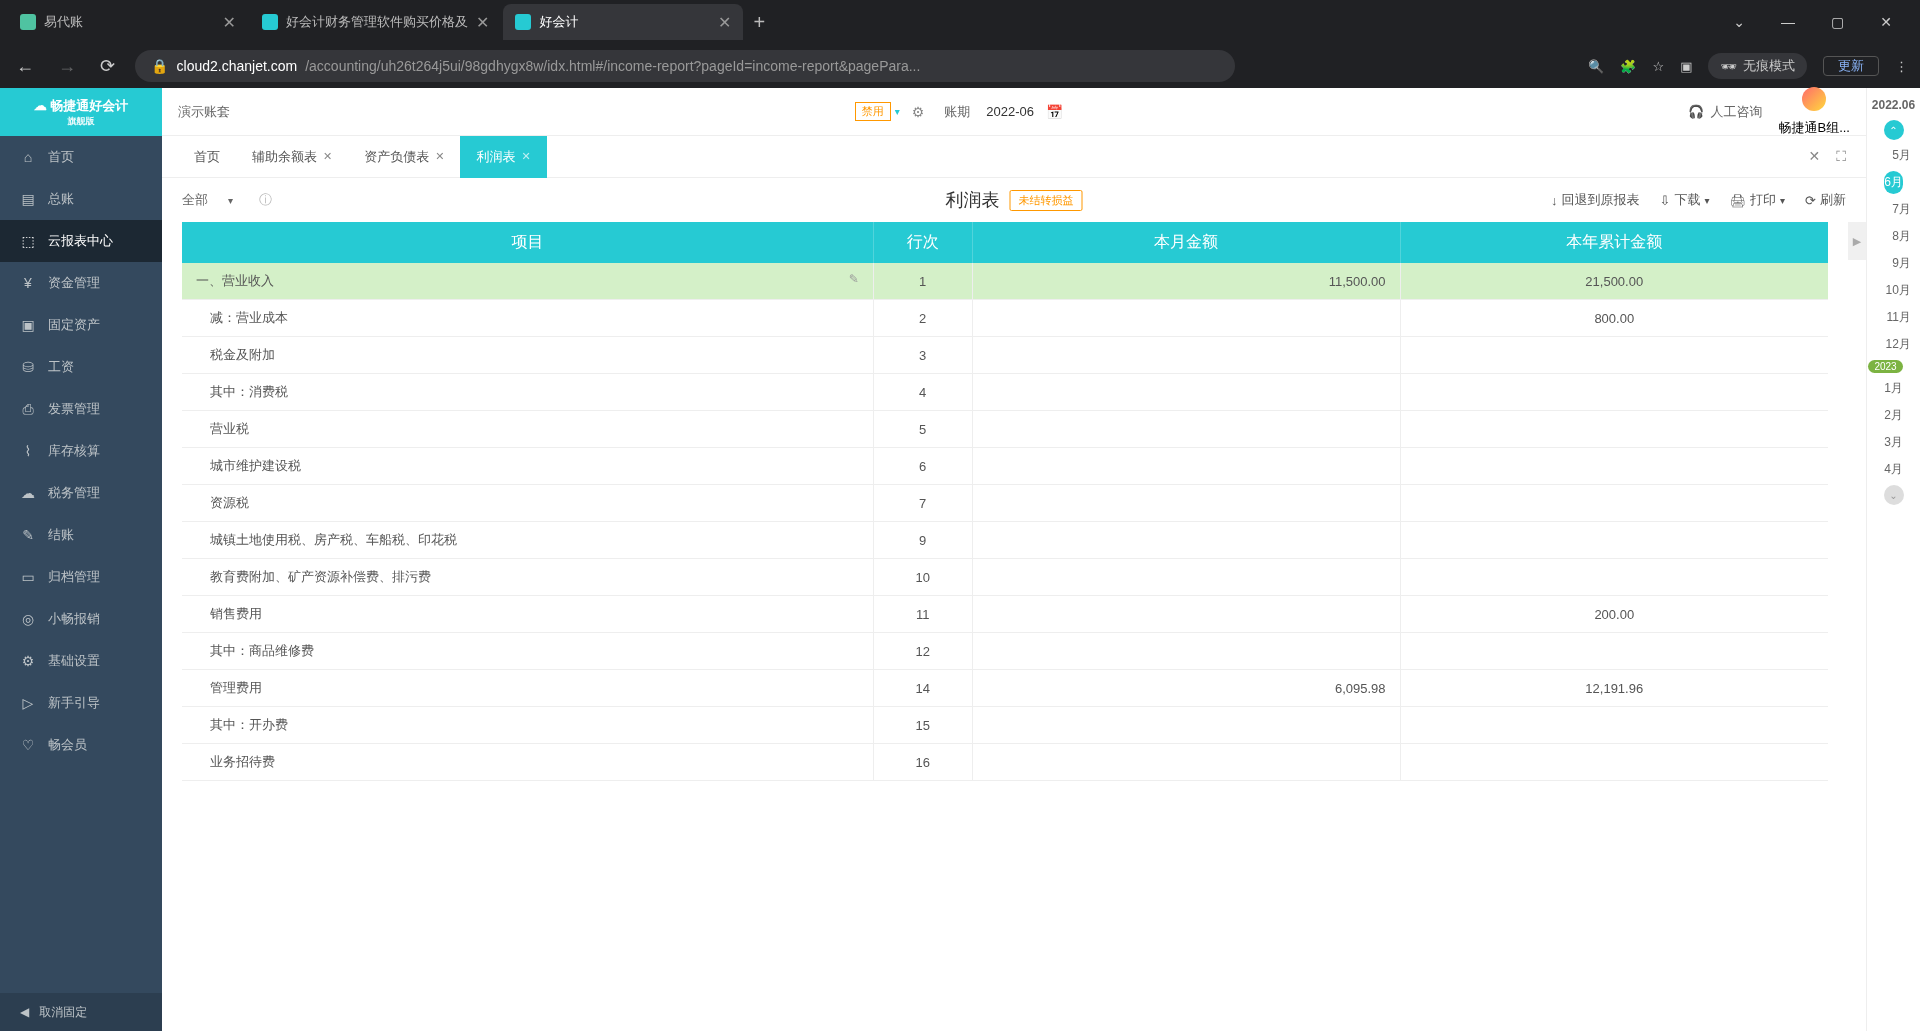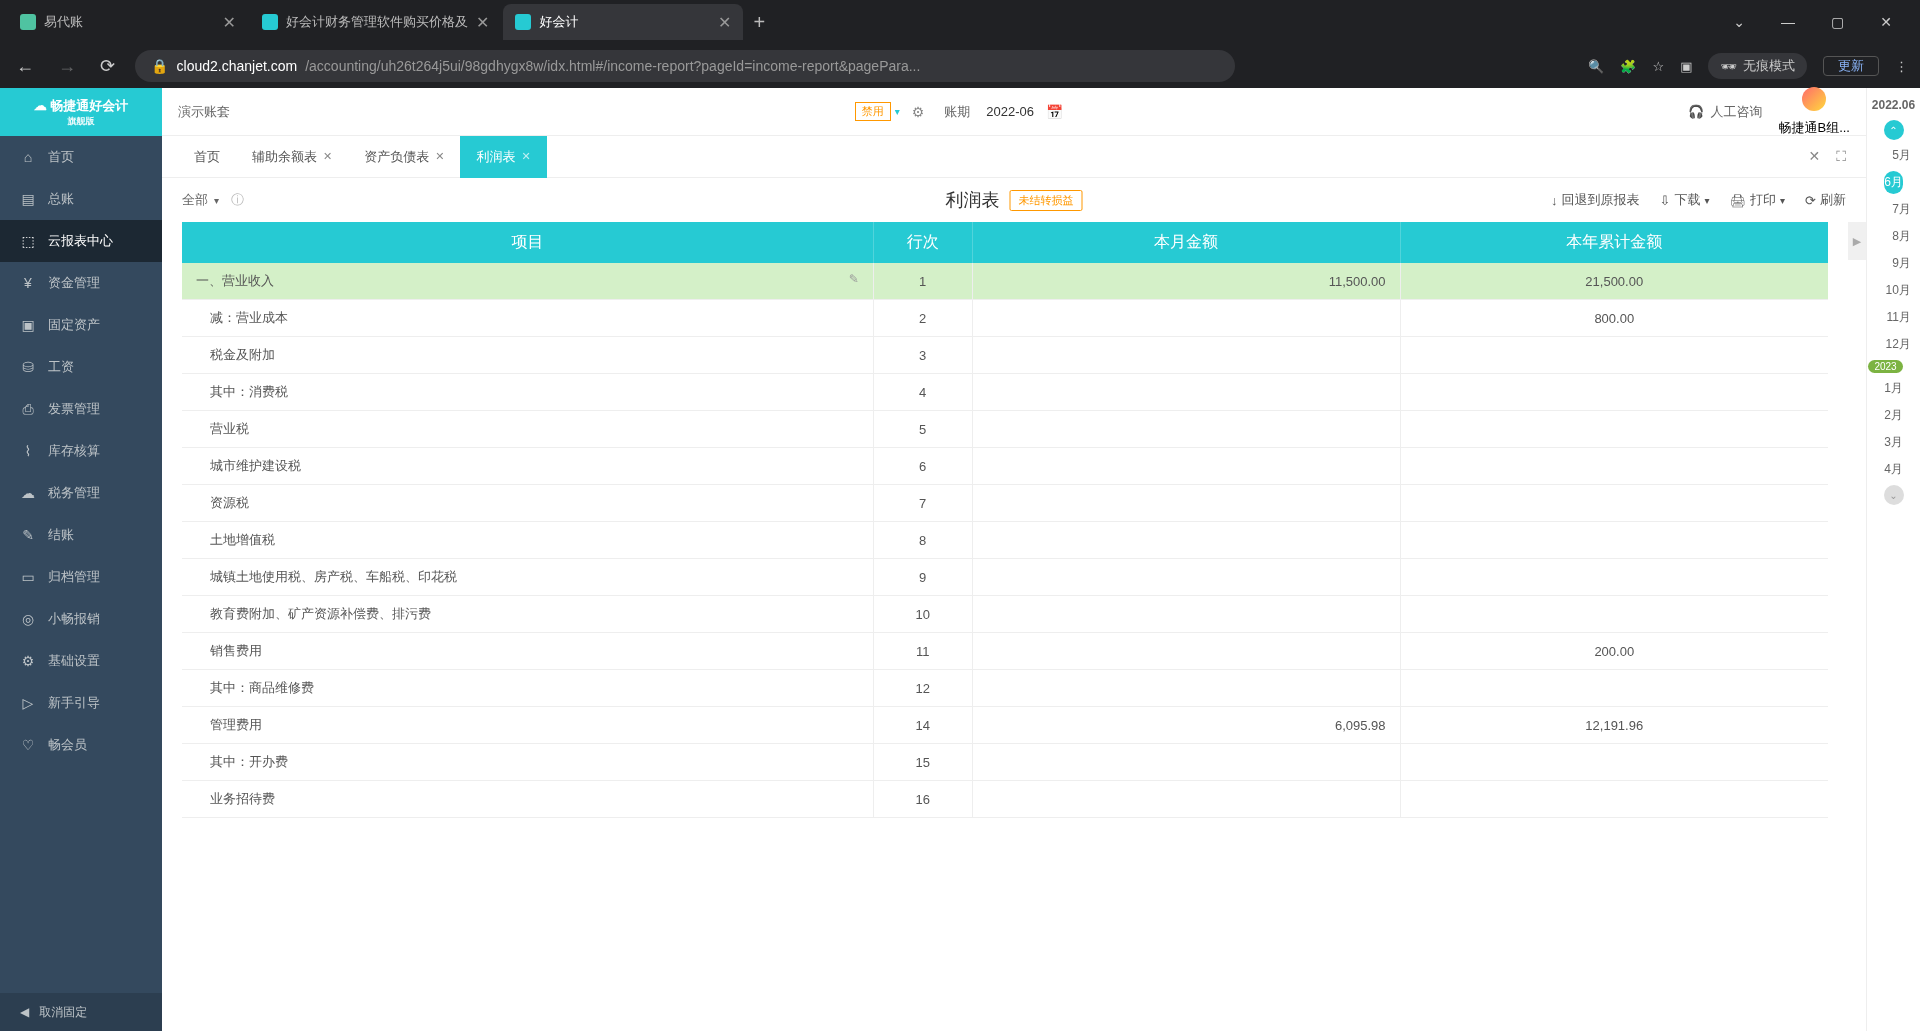--- a/index.html
+++ b/index.html
@@ -57,21 +57,21 @@
     
     .tab-nav { height: 42px; display: flex; align-items: center; padding: 0 16px; border-bottom: 1px solid #eee; gap: 4px; background: #fff; position: relative; }
     .nav-tab { padding: 0 16px; height: 42px; display: flex; align-items: center; gap: 6px; color: #555; cursor: pointer; font-size: 13px; }
     .nav-tab.active { background: #26cad3; color: #fff; }
     .nav-tab-close { font-size: 11px; opacity: 0.7; }
     .tab-nav-right { margin-left: auto; display: flex; gap: 8px; }
     .icon-btn { color: #888; cursor: pointer; padding: 4px; font-size: 14px; }
     
     
     .toolbar { height: 44px; display: flex; align-items: center; padding: 0 20px; gap: 20px; background: #fff; }
-    .filter-all { display: flex; align-items: center; gap: 6px; color: #666; cursor: pointer; }
+    .filter-all { display: flex; align-items: center; gap: 20px; color: #666; cursor: pointer; }
     .page-title-center { position: absolute; left: 50%; transform: translateX(-50%); display: flex; align-items: center; gap: 10px; }
     .page-title { font-size: 18px; color: #333; font-weight: 500; }
     .status-badge { border: 1px solid #ff9800; color: #ff9800; padding: 2px 8px; font-size: 11px; border-radius: 2px; }
     .toolbar-right { margin-left: auto; display: flex; gap: 20px; }
     .toolbar-btn { display: flex; align-items: center; gap: 4px; color: #555; cursor: pointer; font-size: 13px; }
     
     
     .table-wrapper { flex: 1; padding: 0 20px 12px 20px; overflow: auto; position: relative; }
     .report-table { width: calc(100% - 18px); border-collapse: collapse; }
     .report-table thead th { background: #26cad3; color: #fff; padding: 10px 13px; font-weight: normal; font-size: 16px; text-align: center; border-right: 1px solid rgba(255,255,255,0.2); }
@@ -354,26 +354,20 @@
     <td class="col-month"></td>
     <td class="col-year"></td>
             </tr>
             <tr>
     <td class="col-item indent-1">资源税</td>
     <td class="col-line">7</td>
     <td class="col-month"></td>
     <td class="col-year"></td>
             </tr>
             <tr>
-    <td class="col-item indent-1">土地增值税</td>
-    <td class="col-line">8</td>
-    <td class="col-month"></td>
-    <td class="col-year"></td>
-            </tr>
-            <tr>
     <td class="col-item indent-1">城镇土地使用税、房产税、车船税、印花税</td>
     <td class="col-line">9</td>
     <td class="col-month"></td>
     <td class="col-year"></td>
             </tr>
             <tr>
     <td class="col-item indent-1">教育费附加、矿产资源补偿费、排污费</td>
     <td class="col-line">10</td>
     <td class="col-month"></td>
     <td class="col-year"></td>

